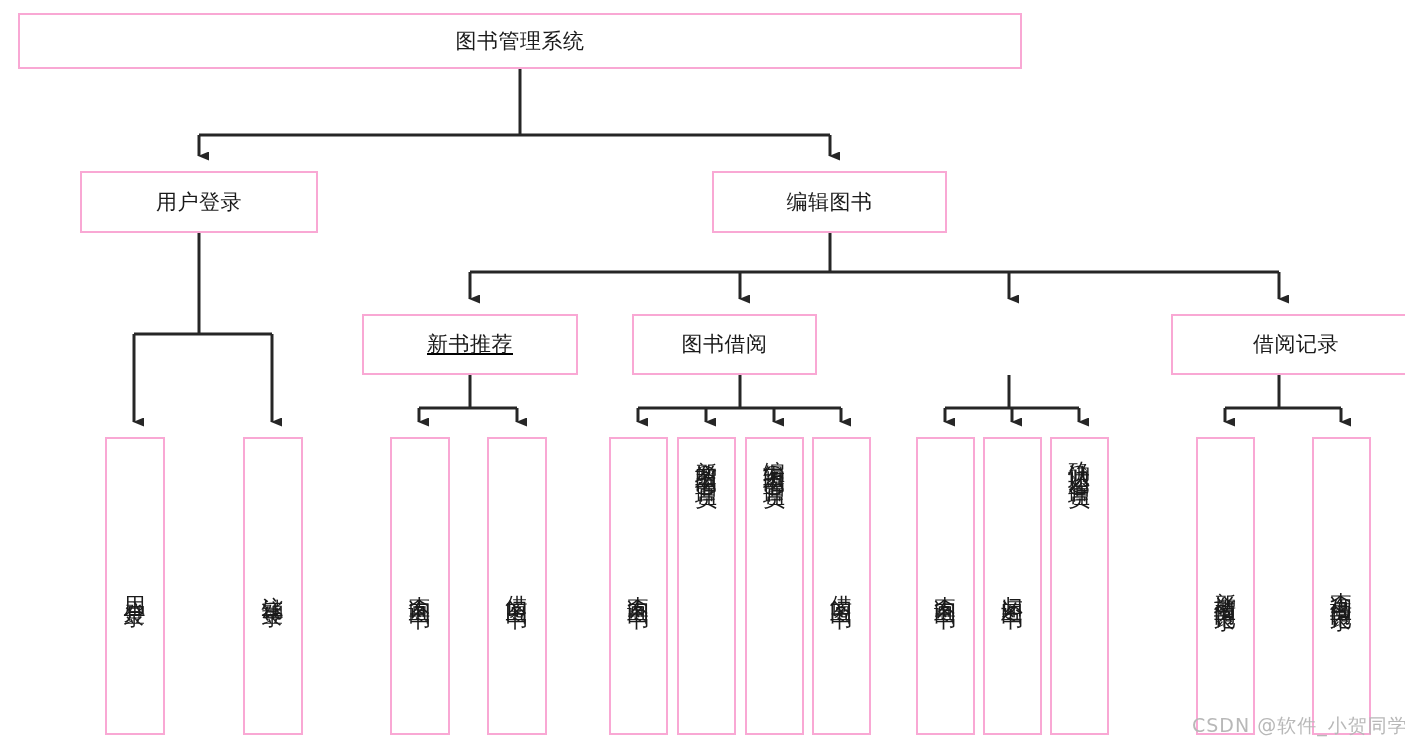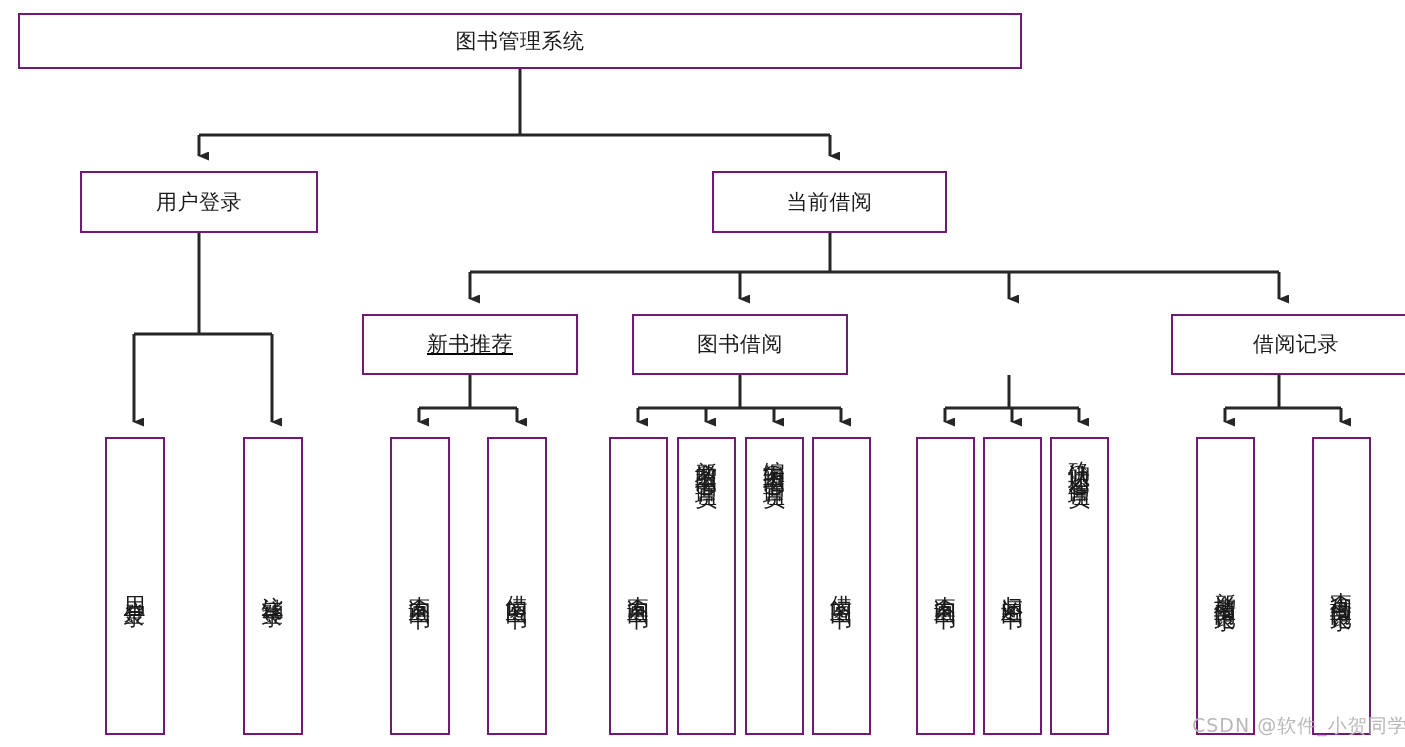--- a/index.html
+++ b/index.html
@@ -21,21 +21,21 @@
     position: absolute;
     left: 0;
     top: 0;
     width: 1405px;
     height: 747px;
   }
   .node-box {
     position: absolute;
     box-sizing: border-box;
     background: #ffffff;
-    border: 2px solid #701a75;
+    border: 2px solid #f9a8d4;
     display: flex;
     align-items: center;
     justify-content: center;
     overflow: hidden;
   }
   .node-label {
     color: #1a1a1a;
     font-size: 21px;
     line-height: 1.05;
     letter-spacing: 0.5px;
@@ -136,27 +136,27 @@
   </svg>
 
   <div class="node-box" style="left: 18px; top: 13px; width: 1004px; height: 56px;">
     <span class="node-label">图书管理系统</span>
   </div>
 
   <div class="node-box" style="left: 80px; top: 171px; width: 238px; height: 62px;">
     <span class="node-label">用户登录</span>
   </div>
   <div class="node-box" style="left: 712px; top: 171px; width: 235px; height: 62px;">
-    <span class="node-label">当前借阅</span>
+    <span class="node-label">编辑图书</span>
   </div>
 
   <div class="node-box" style="left: 362px; top: 314px; width: 216px; height: 61px; text-decoration: underline;">
     <span class="node-label">新书推荐</span>
   </div>
-  <div class="node-box" style="left: 632px; top: 314px; width: 216px; height: 61px;">
+  <div class="node-box" style="left: 632px; top: 314px; width: 185px; height: 61px;">
     <span class="node-label">图书借阅</span>
   </div>
   <div class="node-box" style="left: 1171px; top: 314px; width: 250px; height: 61px;">
     <span class="node-label">借阅记录</span>
   </div>
 
   <div class="node-box vertical center-v" style="left: 105px; top: 437px; width: 60px; height: 298px;">
     <span class="node-label">用户登录</span>
   </div>
   <div class="node-box vertical center-v" style="left: 243px; top: 437px; width: 60px; height: 298px;">

